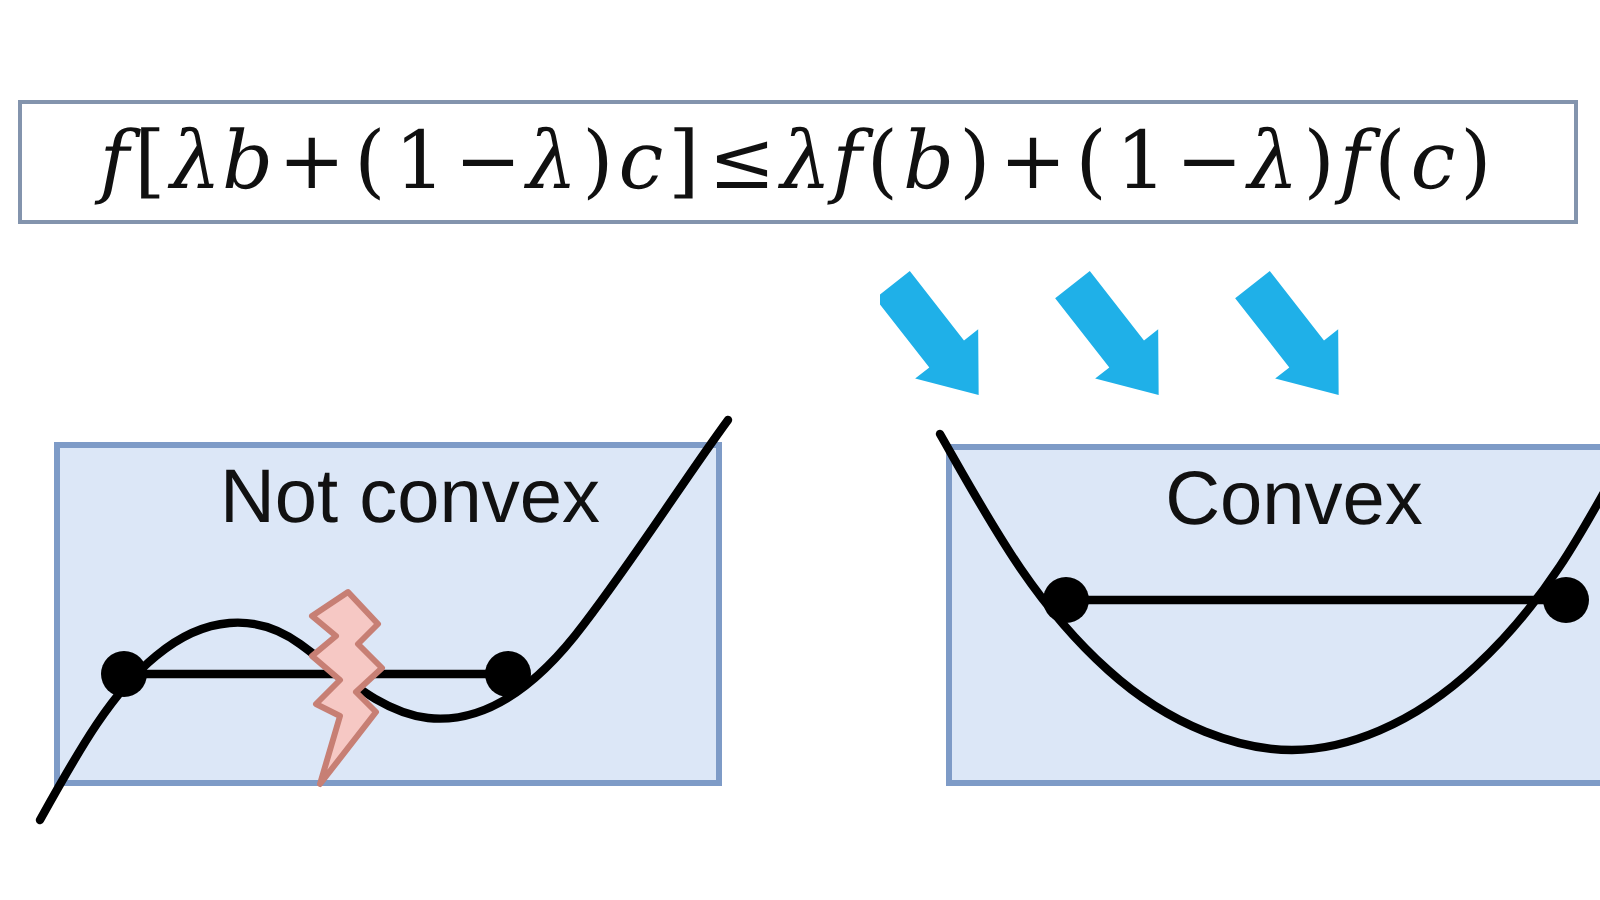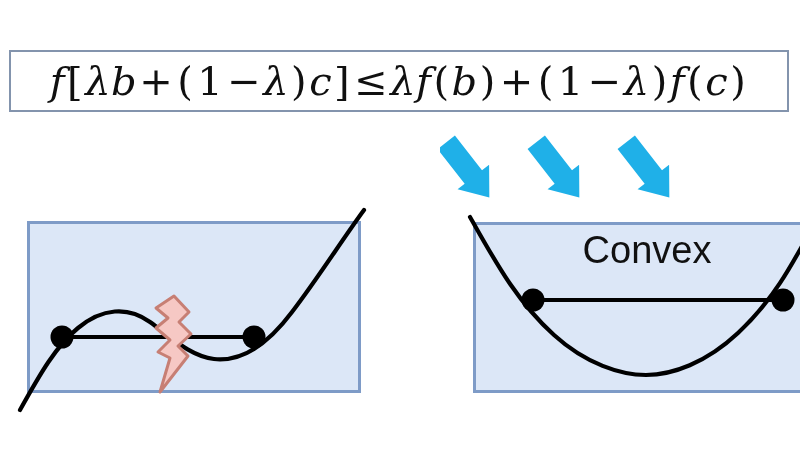--- a/index.html
+++ b/index.html
@@ -130,20 +130,21 @@
       <g transform="translate(112,10) rotate(52)">
         <use href="#block-arrow" fill="#1fb0e8"></use>
       </g>
       <g transform="translate(202,10) rotate(52)">
         <use href="#block-arrow" fill="#1fb0e8"></use>
       </g>
     </svg>
   </div>
 
   <div class="panel" id="panel-not-convex" style="background: rgb(220, 231, 247); border-color: rgb(126, 155, 199);">
+    <div class="panel-label">Not convex</div>
     <svg class="panel-svg" width="334" height="172" viewBox="0 0 334 172">
 
       <path d="M -10,186 C 10,150 26,122 48,104 C 72,84 98,82 120,98
                C 142,114 160,132 184,135 C 212,138 238,120 262,88
                C 288,54 312,16 334,-14" fill="none" stroke="#000000" stroke-width="4.2" stroke-linecap="round"></path>
 
       <line x1="32" y1="113" x2="224" y2="113" stroke="#000000" stroke-width="4.2"></line>
 
       <circle cx="32" cy="113" r="11.5" fill="#000000"></circle>
       <circle cx="224" cy="113" r="11.5" fill="#000000"></circle>

